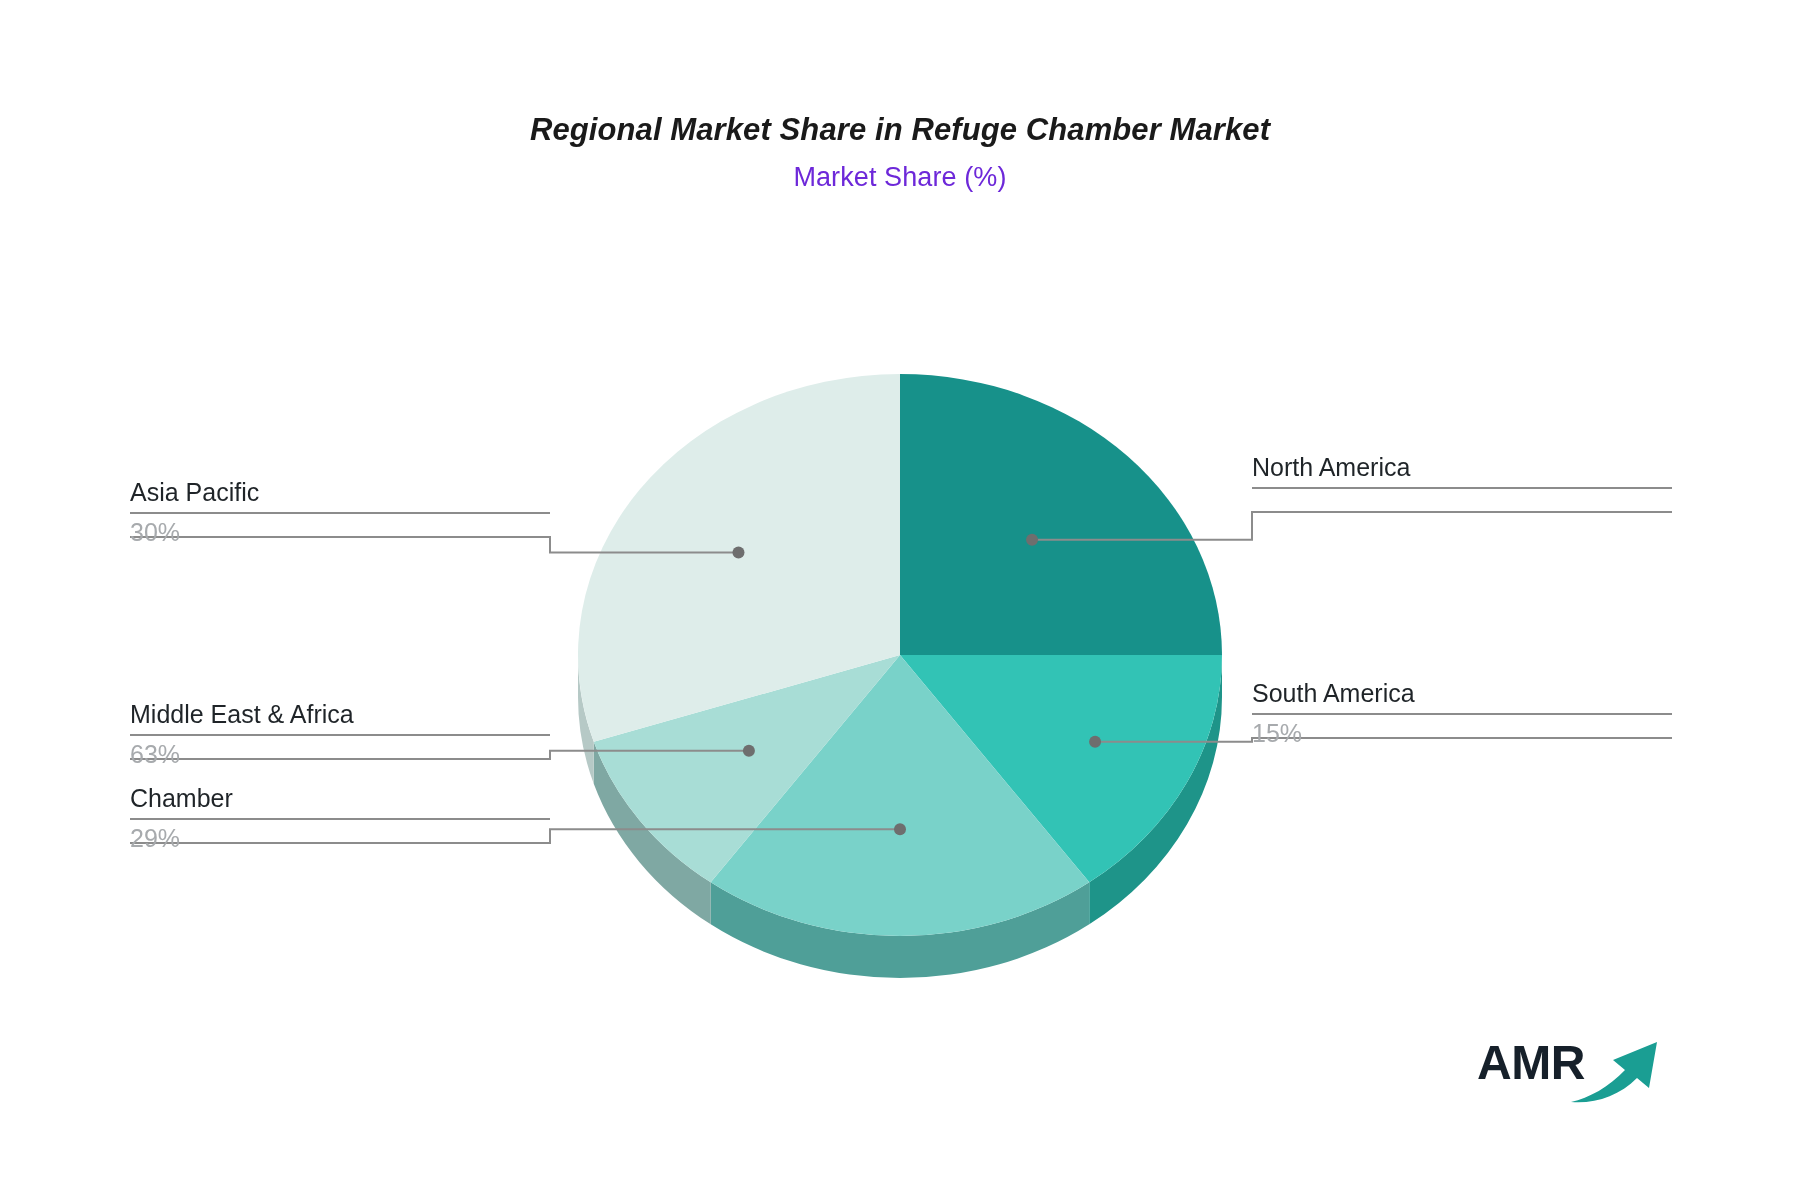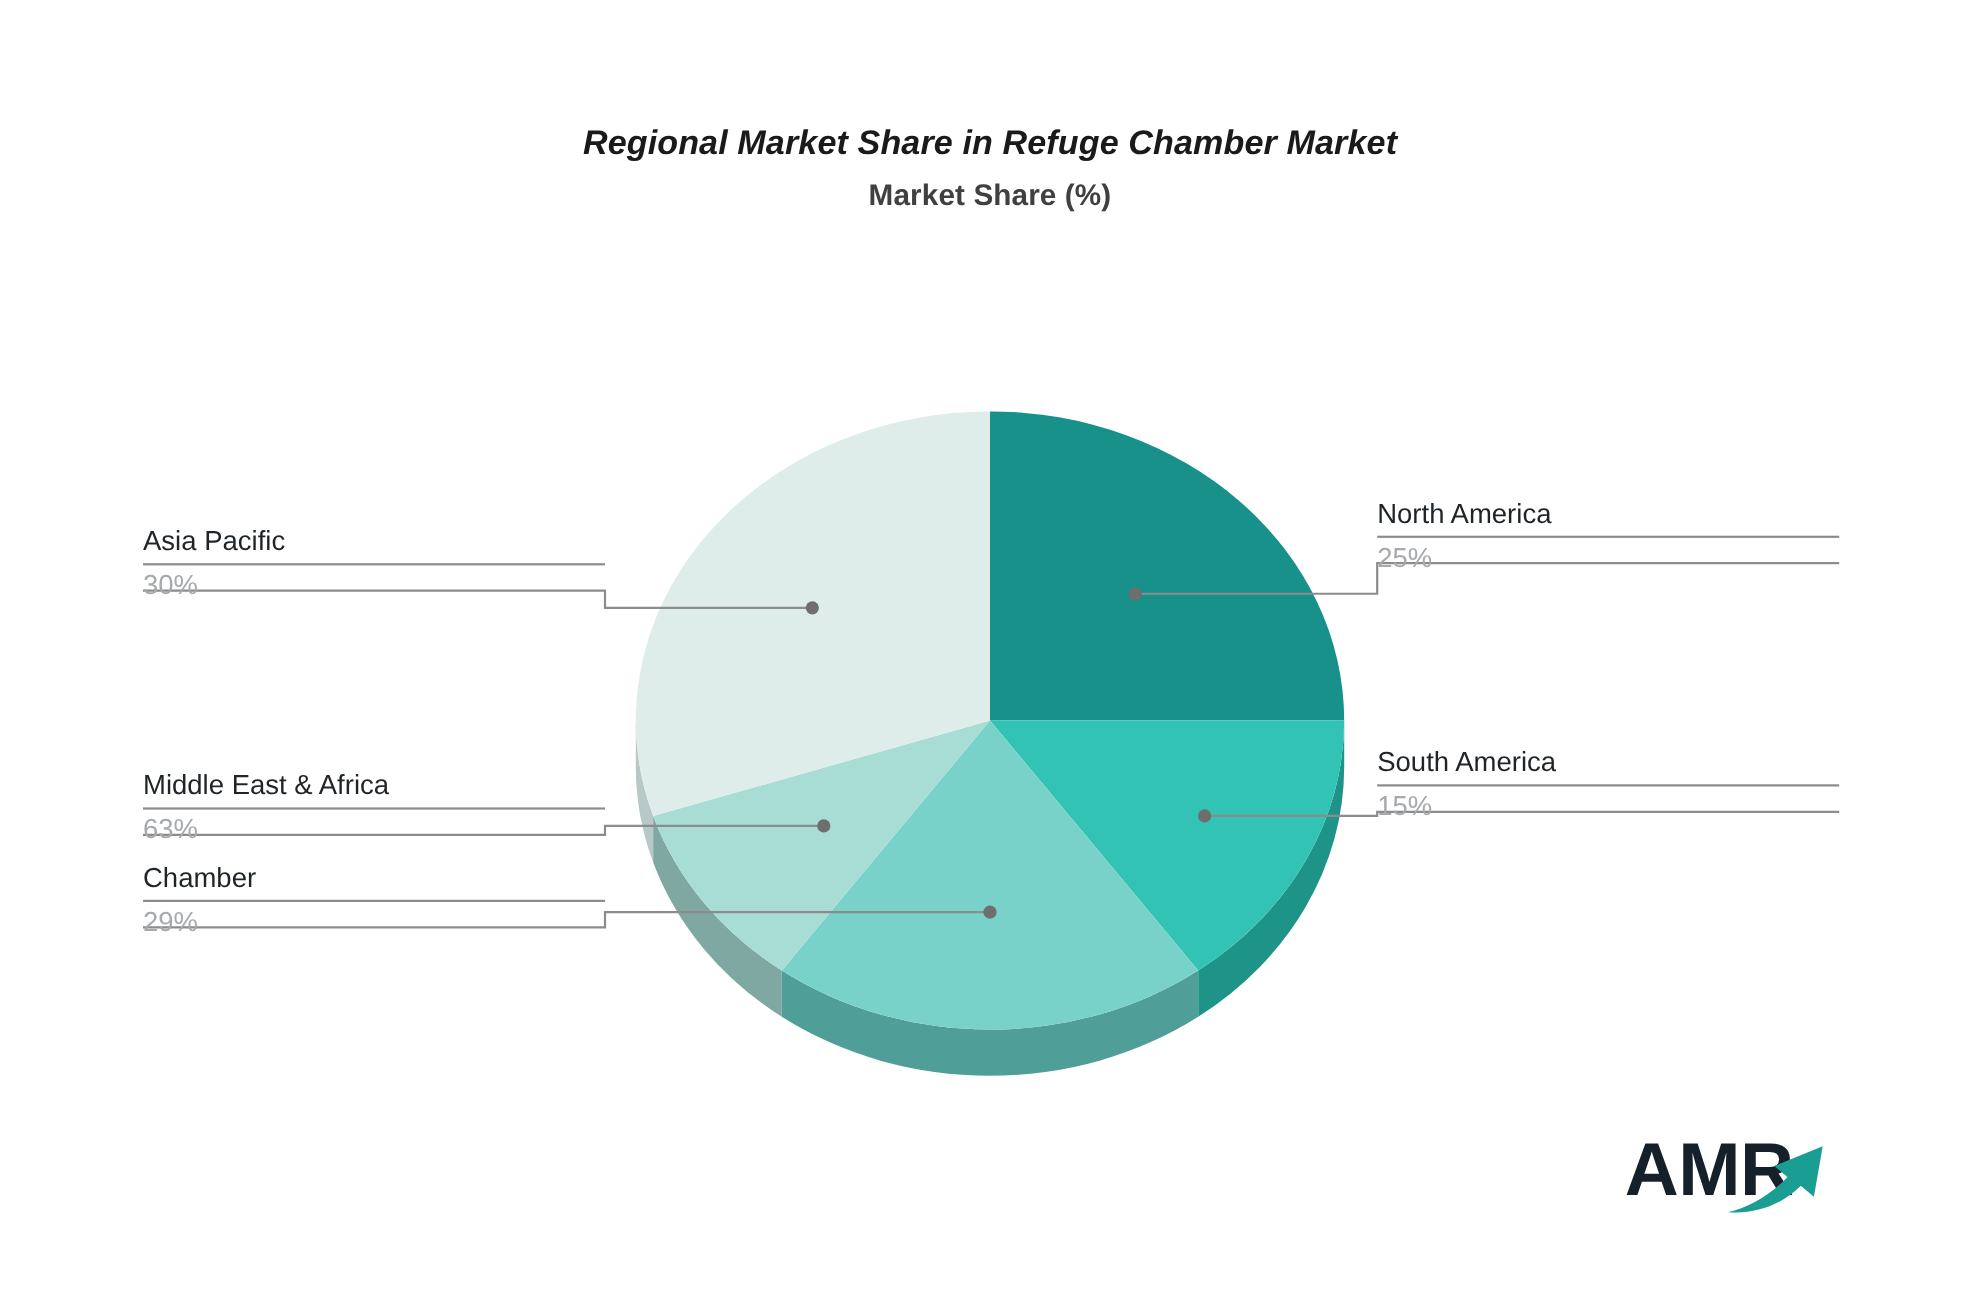--- a/index.html
+++ b/index.html
@@ -36,22 +36,22 @@
     font-size: 31px;
     font-weight: bold;
     color: #1a1a1a;
     letter-spacing: 0.1px;
     line-height: 1.15;
     margin: 0;
     font-style: italic;
   }
   .chart-subtitle {
     font-size: 27px;
-    font-weight: bold;
-    color: #404040;
+    font-weight: normal;
+    color: #6d28d9;
     letter-spacing: 0.1px;
     line-height: 1.15;
     margin: 14px 0 0 0;
   }
 
   
   .callout {
     position: absolute;
     width: 420px;
   }
@@ -83,21 +83,21 @@
     position: absolute;
     left: 1477px;
     top: 1030px;
     width: 190px;
     height: 78px;
   }
   .amr-logo .amr-text {
     position: absolute;
     left: 0;
     top: 2px;
-    font-size: 68px;
+    font-size: 48px;
     font-weight: bold;
     color: #16202a;
     letter-spacing: -0.5px;
     line-height: 62px;
   }
   .amr-logo svg {
     position: absolute;
     left: 92px;
     top: 4px;
   }
@@ -150,21 +150,20 @@
 </svg>
 
 <div class="title-block">
   <div class="chart-title">Regional Market Share in Refuge Chamber Market</div>
   <div class="chart-subtitle">Market Share (%)</div>
 </div>
 
 <div class="callout right" id="co-0" style="left:1252px; top:452px;">
   <div class="cl-name">North America</div>
   <div class="cl-rule"></div>
-  <div class="cl-value">25%</div>
 </div>
 
 <div class="callout right" id="co-1" style="left:1252px; top:678px;">
   <div class="cl-name">South America</div>
   <div class="cl-rule"></div>
   <div class="cl-value">15%</div>
 </div>
 
 <div class="callout left" id="co-2" style="left:130px; top:477px;">
   <div class="cl-name">Asia Pacific</div>

